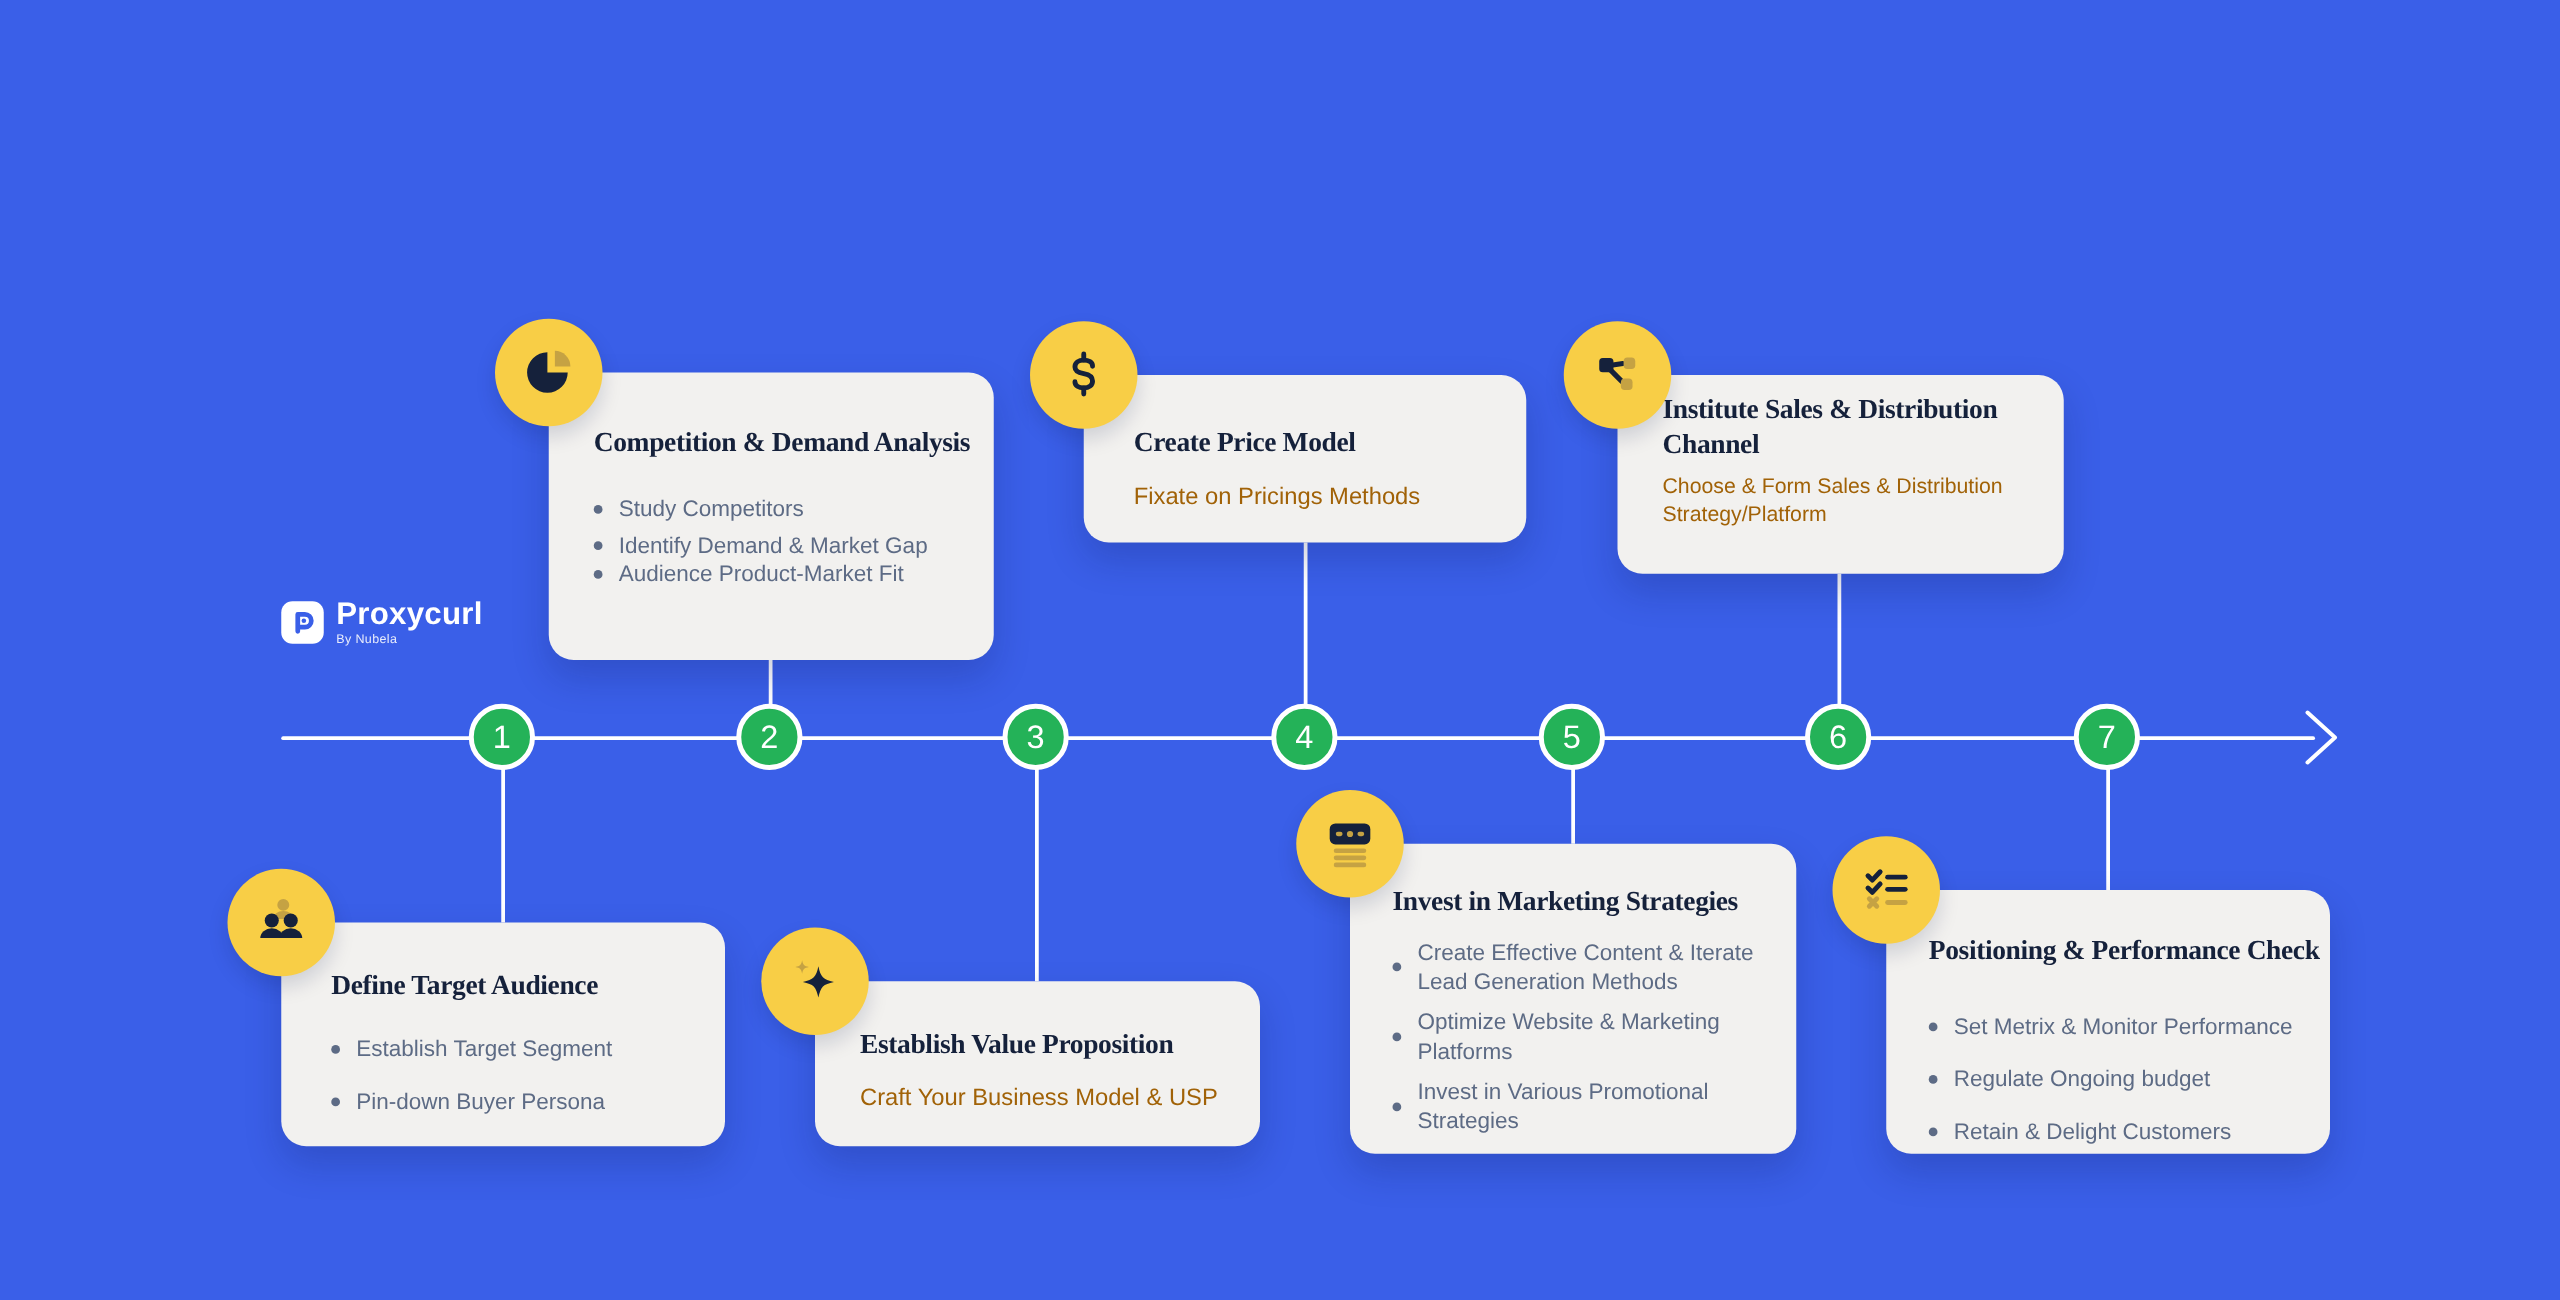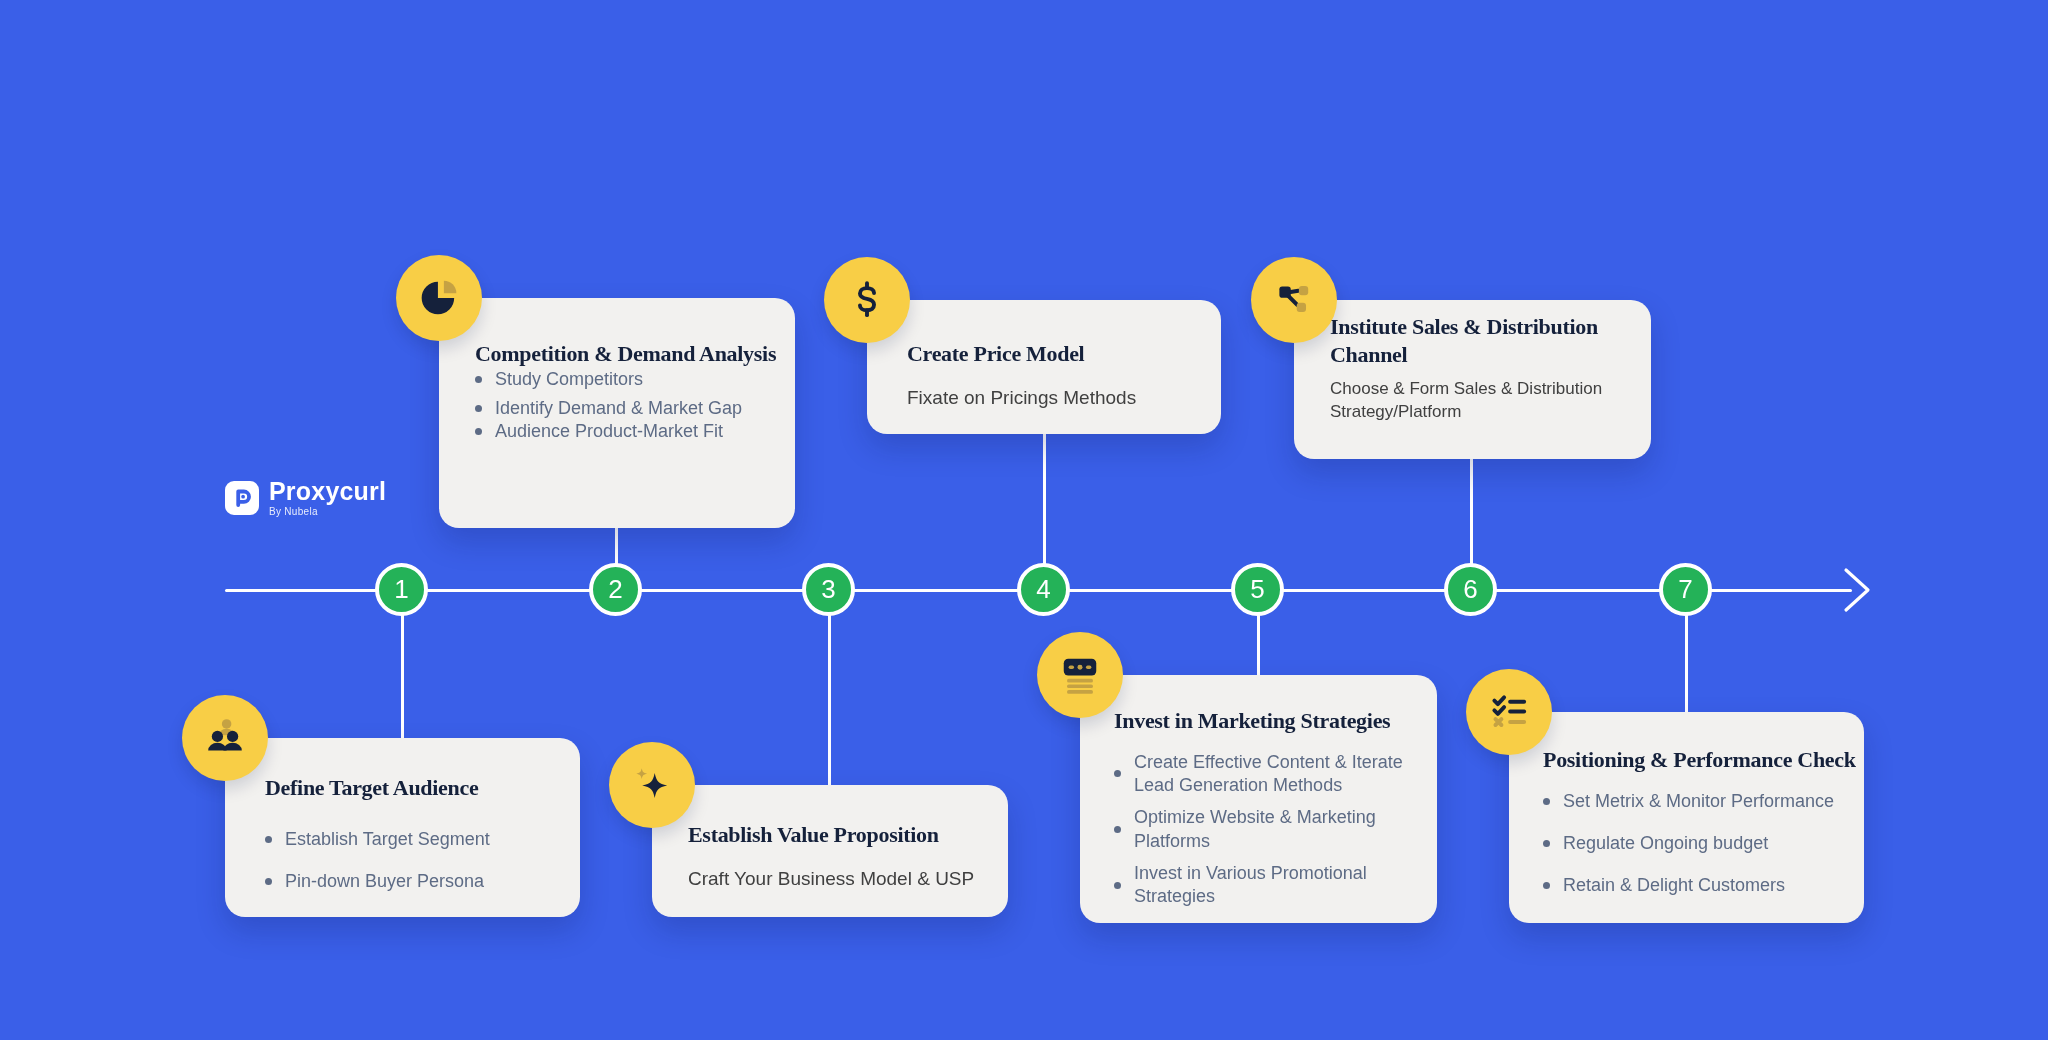--- a/index.html
+++ b/index.html
@@ -39,21 +39,21 @@
   .card{
     position:absolute;background:#F2F1EF;border-radius:20px;
     box-shadow:0 14px 30px rgba(8,20,80,0.20);z-index:2;box-sizing:border-box;
   }
   .card-title{
     font-family:"Liberation Serif","DejaVu Serif",serif;
     font-weight:700;font-size:22px;letter-spacing:-0.3px;
     color:#15213B;line-height:1.25;white-space:nowrap;
   }
   .card-title.wrap{white-space:normal;}
-  .subtitle{color:#404040;font-size:19px;line-height:1.35;}
+  .subtitle{color:#a16207;font-size:19px;line-height:1.35;}
   .subtitle.small{font-size:17px;}
   .nowrap{white-space:nowrap;}
   .bullets{display:flex;flex-direction:column;}
   .bullet{display:flex;align-items:flex-start;gap:13px;color:#5D6B85;font-size:18px;line-height:1.3;}
   .bullet .dot{width:7px;height:7px;border-radius:50%;background:#5D6B85;flex:none;margin-top:8px;}
   .bullet.center{align-items:center;}
   .bullet.center .dot{margin-top:0;}
   
   .icon-badge{
     position:absolute;width:86px;height:86px;border-radius:50%;
@@ -139,21 +139,21 @@
       <g fill="#15213B">
         <circle cx="17" cy="22.5" r="5.2"></circle>
         <path d="M8.5 35.5 a8.5 7.2 0 0 1 17 0 z"></path>
         <circle cx="31" cy="22.5" r="5.2"></circle>
         <path d="M22.5 35.5 a8.5 7.2 0 0 1 17 0 z"></path>
       </g>
     </svg>
   </div>
 
   <div class="card" style="left:439px;top:298px;width:356px;height:230px;padding:42px 26px 0 36px;">
-    <div class="card-title" style="">Competition &amp; Demand Analysis</div>
+    <div class="card-title" style="margin-bottom:28px;">Competition &amp; Demand Analysis</div>
     <div class="bullets">
       <div class="bullet nowrap" style="margin-bottom:6px;">
           <span class="dot"></span>
           <span>Study Competitors</span>
         </div>
       <div class="bullet nowrap" style="">
           <span class="dot"></span>
           <span>Identify Demand &amp; Market Gap</span>
         </div>
       <div class="bullet nowrap">
@@ -233,21 +233,21 @@
         <line x1="18" y1="17" x2="28" y2="15.5"></line>
         <line x1="18" y1="19.5" x2="27" y2="28.5"></line>
       </g>
       <rect x="10.5" y="11.5" width="10.5" height="10.5" rx="2.6" fill="#15213B"></rect>
       <rect x="28.5" y="11" width="8.6" height="8.6" rx="2.8" fill="#C5A243"></rect>
       <rect x="26.5" y="26.5" width="8.6" height="8.6" rx="2.8" fill="#C5A243"></rect>
     </svg>
   </div>
 
   <div class="card" style="left:1509px;top:712px;width:355px;height:211px;padding:34px 18px 0 34px;">
-    <div class="card-title" style="margin-bottom:16px;">Positioning &amp; Performance Check</div>
+    <div class="card-title" style="margin-bottom:36px;">Positioning &amp; Performance Check</div>
     <div class="bullets">
       <div class="bullet nowrap" style="margin-bottom:19px;">
           <span class="dot"></span>
           <span>Set Metrix &amp; Monitor Performance</span>
         </div>
       <div class="bullet nowrap" style="margin-bottom:19px;">
           <span class="dot"></span>
           <span>Regulate Ongoing budget</span>
         </div>
       <div class="bullet nowrap">

